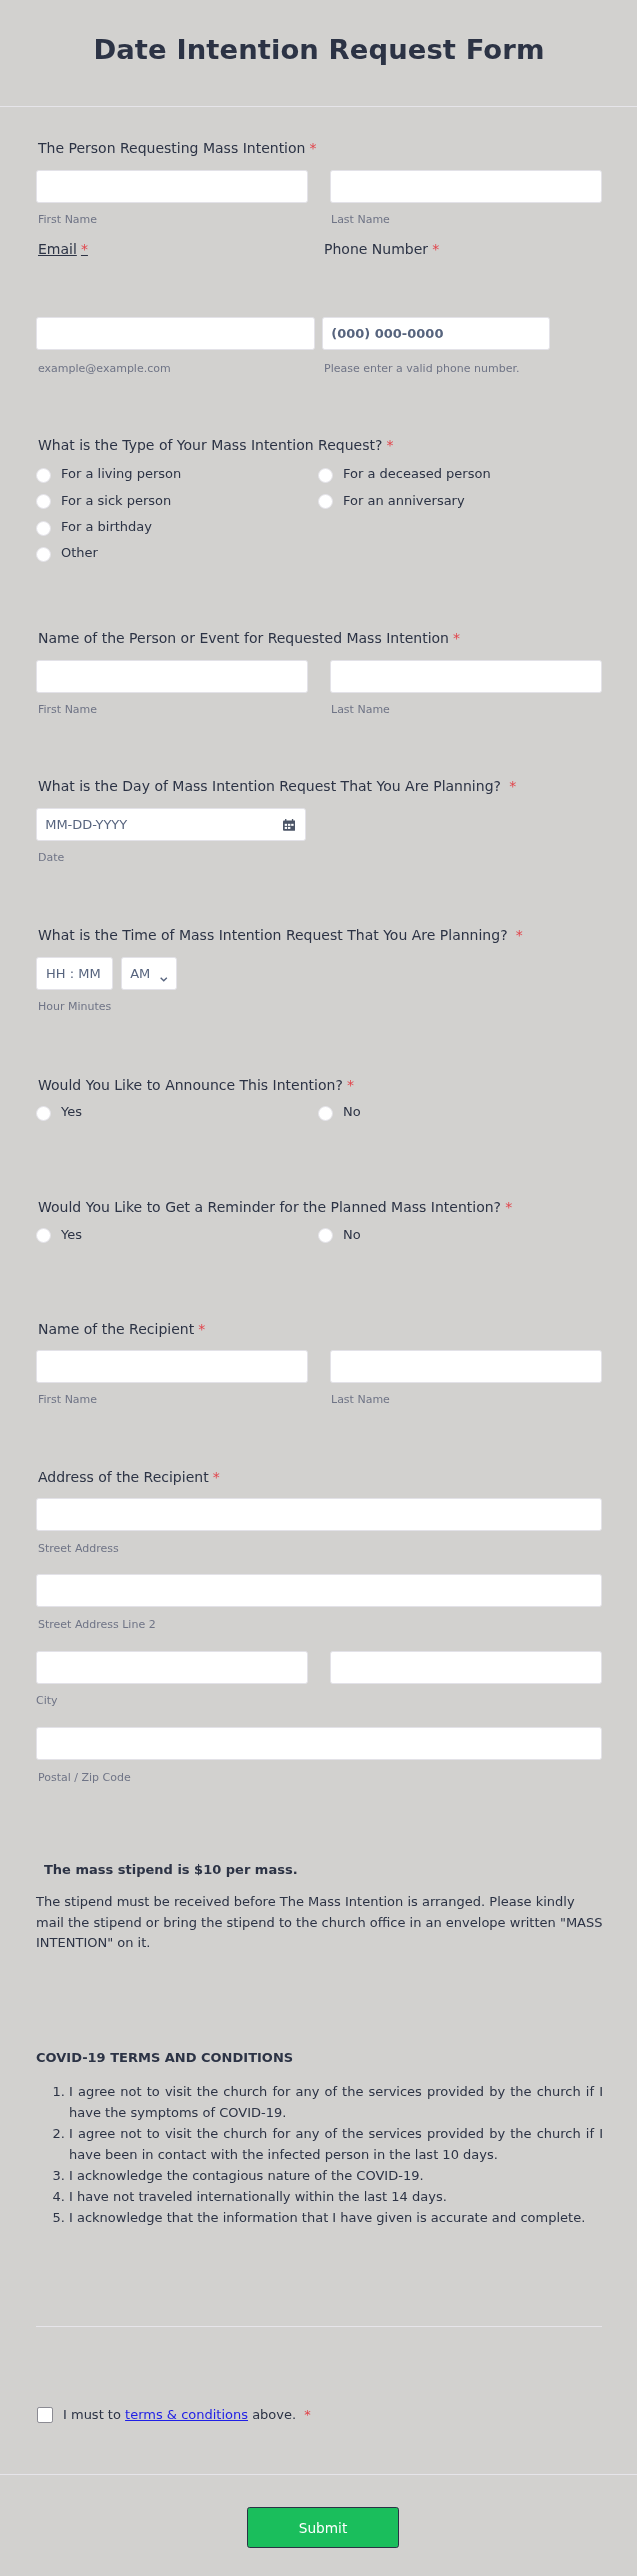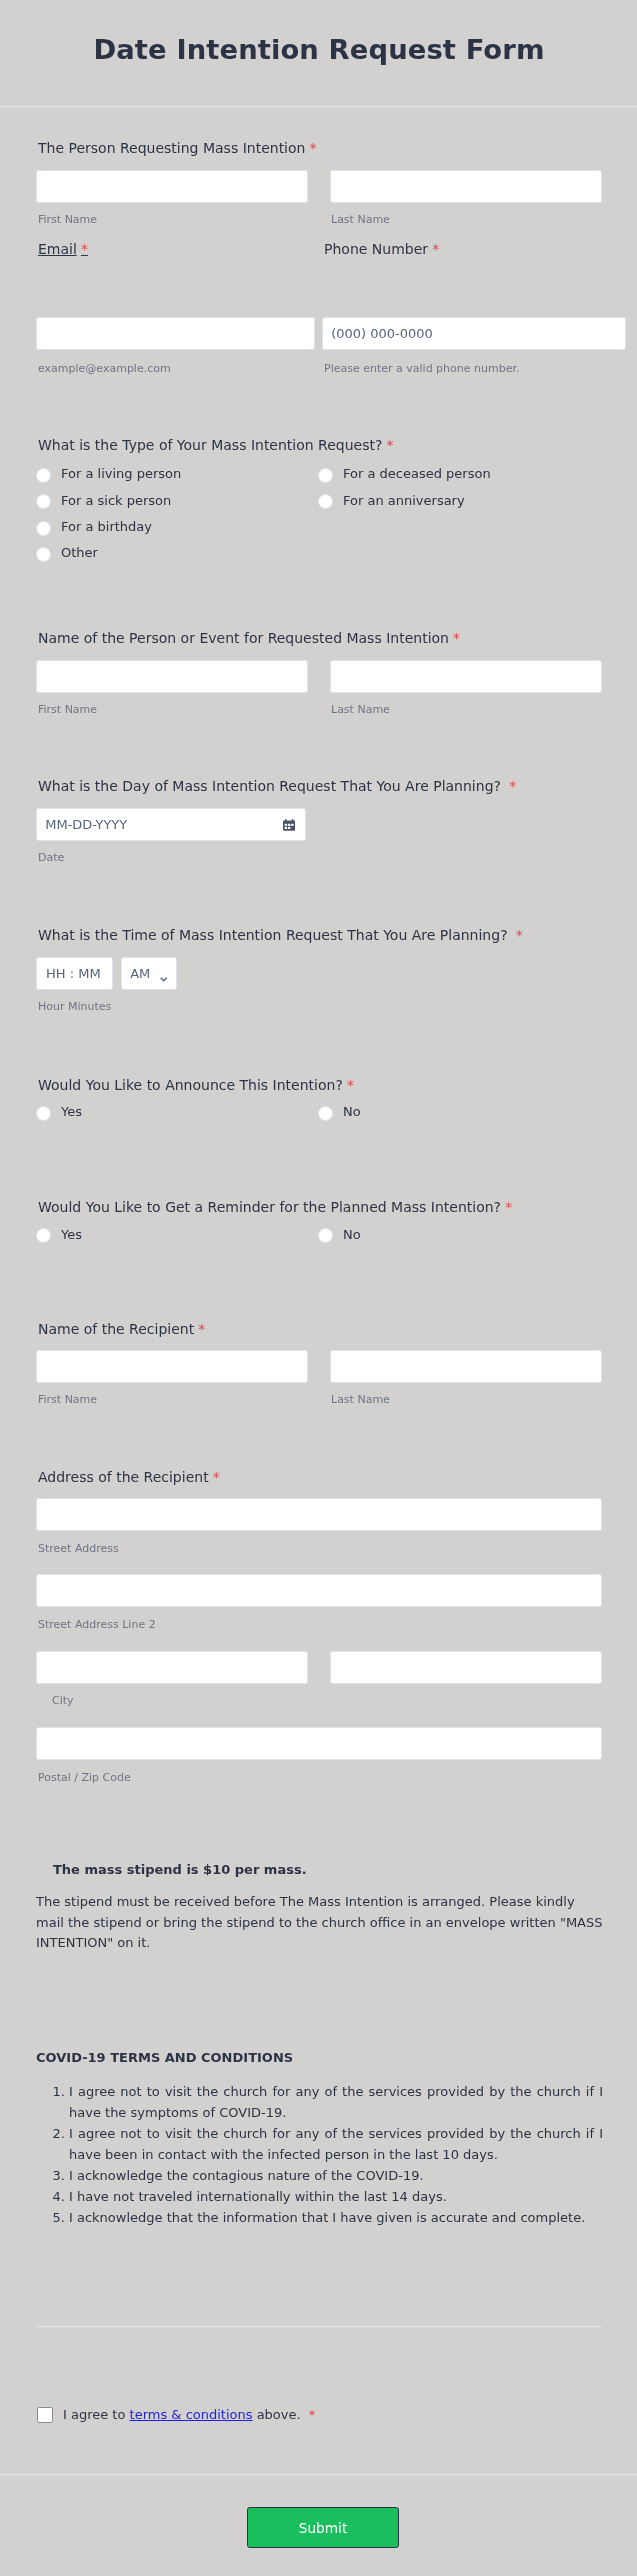--- a/index.html
+++ b/index.html
@@ -31,21 +31,21 @@
 
 <div class="abs label" style="top:140px;"><span>The Person Requesting Mass Intention</span><span class="req">*</span></div>
 <div class="abs input" style="left:36px; top:170px; width:272px;"></div>
 <div class="abs input" style="left:330px; top:170px; width:272px;"></div>
 <div class="abs sub" style="left:38px; top:213px;">First Name</div>
 <div class="abs sub" style="left:331px; top:213px;">Last Name</div>
 
 <div class="abs label" style="top:241px;text-decoration:underline;"><span>Email</span><span class="req">*</span></div>
 <div class="abs label" style="left:324px; top:241px;text-align:center;"><span>Phone Number</span><span class="req">*</span></div>
 <div class="abs input" style="left:36px; top:317px; width:279px; top:317px;"></div>
-<div class="abs input" style="left:322px; top:317px; width:304px;">
+<div class="abs input" style="left:322px; top:317px; width:228px;font-weight:bold;">
     <span class="ph" style="top:7.5px;">(000) 000-0000</span>
   </div>
 <div class="abs sub" style="left:38px; top:362px;">example@example.com</div>
 <div class="abs sub" style="left:324px; top:362px;">Please enter a valid phone number.</div>
 
 <div class="abs label" style="top:437px;"><span>What is the Type of Your Mass Intention Request?</span><span class="req">*</span></div>
 <div class="abs radio" style="left:36px; top:468px;"></div>
 <div class="abs opt" style="left:61px; top:466px;">For a living person</div>
 <div class="abs radio" style="left:318px; top:468px;"></div>
 <div class="abs opt" style="left:343px; top:466px;">For a deceased person</div>
@@ -112,40 +112,40 @@
 <div class="abs sub" style="left:38px; top:1393px;">First Name</div>
 <div class="abs sub" style="left:331px; top:1393px;">Last Name</div>
 
 <div class="abs label" style="top:1469px;"><span>Address of the Recipient</span><span class="req">*</span></div>
 <div class="abs input" style="left:36px; top:1498px; width:566px;"></div>
 <div class="abs sub" style="left:38px; top:1542px;">Street Address</div>
 <div class="abs input" style="left:36px; top:1574px; width:566px;"></div>
 <div class="abs sub" style="left:38px; top:1618px;">Street Address Line 2</div>
 <div class="abs input" style="left:36px; top:1651px; width:272px;"></div>
 <div class="abs input" style="left:330px; top:1651px; width:272px;"></div>
-<div class="abs sub" style="left:52px; top:1694px;">City</div>
+<div class="abs sub" style="left:36px; top:1694px;">City</div>
 <div class="abs sub" style="left:347px; top:1694px;margin-top:39px;">State / Province</div>
 <div class="abs input" style="left:36px; top:1727px; width:566px;"></div>
 <div class="abs sub" style="left:38px; top:1771px;">Postal / Zip Code</div>
 
-<div class="abs para bold" style="left:53px; top:1860px;">The mass stipend is $10 per mass.</div>
+<div class="abs para bold" style="left:44px; top:1860px;">The mass stipend is $10 per mass.</div>
 <div class="abs para" style="left:36px; top:1892px; width:569px;">The stipend must be received before The Mass Intention is arranged. Please kindly mail the stipend or bring the stipend to the church office in an envelope written "MASS INTENTION" on it.</div>
 
 <div class="abs para bold" style="left:36px; top:2048px;">COVID-19 TERMS AND CONDITIONS</div>
 <ol class="abs terms" style="top:2081px;">
   <li>I agree not to visit the church for any of the services provided by the church if I have the symptoms of COVID-19.</li>
   <li>I agree not to visit the church for any of the services provided by the church if I have been in contact with the infected person in the last 10 days.</li>
   <li>I acknowledge the contagious nature of the COVID-19.</li>
   <li>I have not traveled internationally within the last 14 days.</li>
   <li>I acknowledge that the information that I have given is accurate and complete.</li>
 </ol>
 <div class="abs" style="left:36px; top:2326px; width:566px; height:1.4px; background:#e6e5ea;"></div>
 
 <div class="abs checkbox" style="left:37px; top:2407px;"></div>
 <div class="abs opt" style="left:63px; top:2407px; font-size:13px;">
-  <span>I agree to</span>
+  <span>I must to</span>
   <a class="link" href="#">terms &amp; conditions</a>
   <span>above.</span><span class="req" style="margin-left:8.2px;">*</span>
 </div>
 
 <div class="abs hr" style="top:2474px;"></div>
 <button class="abs submit">Submit</button>
 
 
 </body></html>

